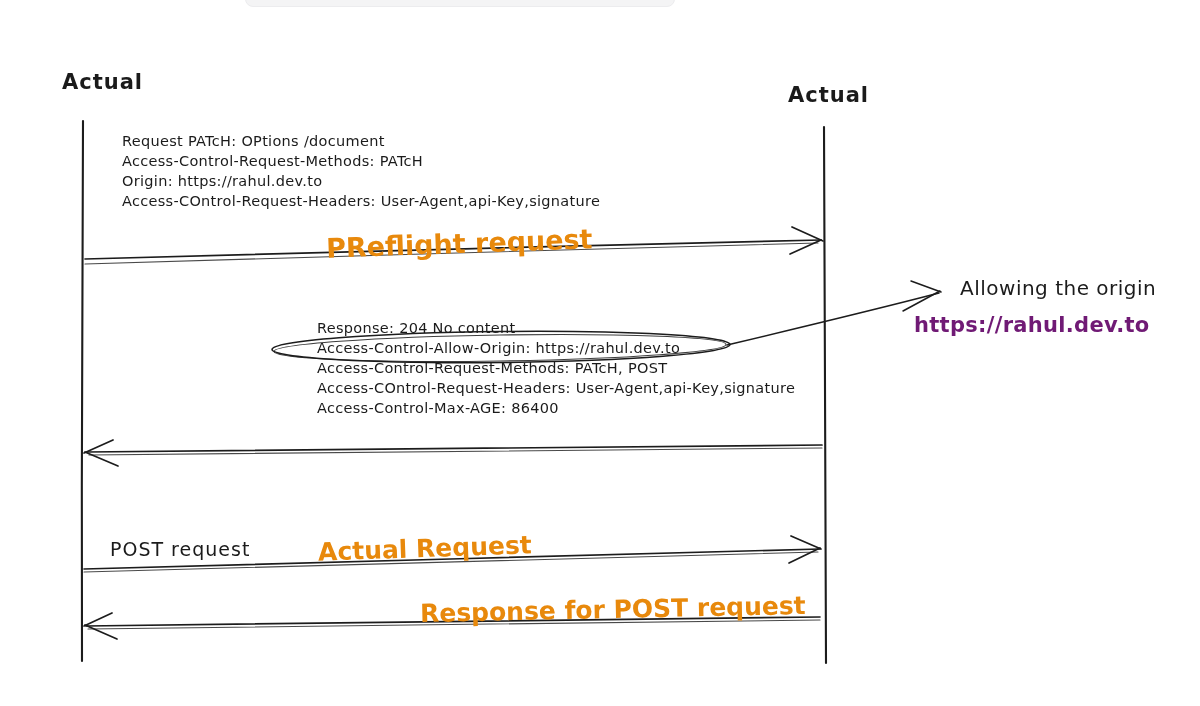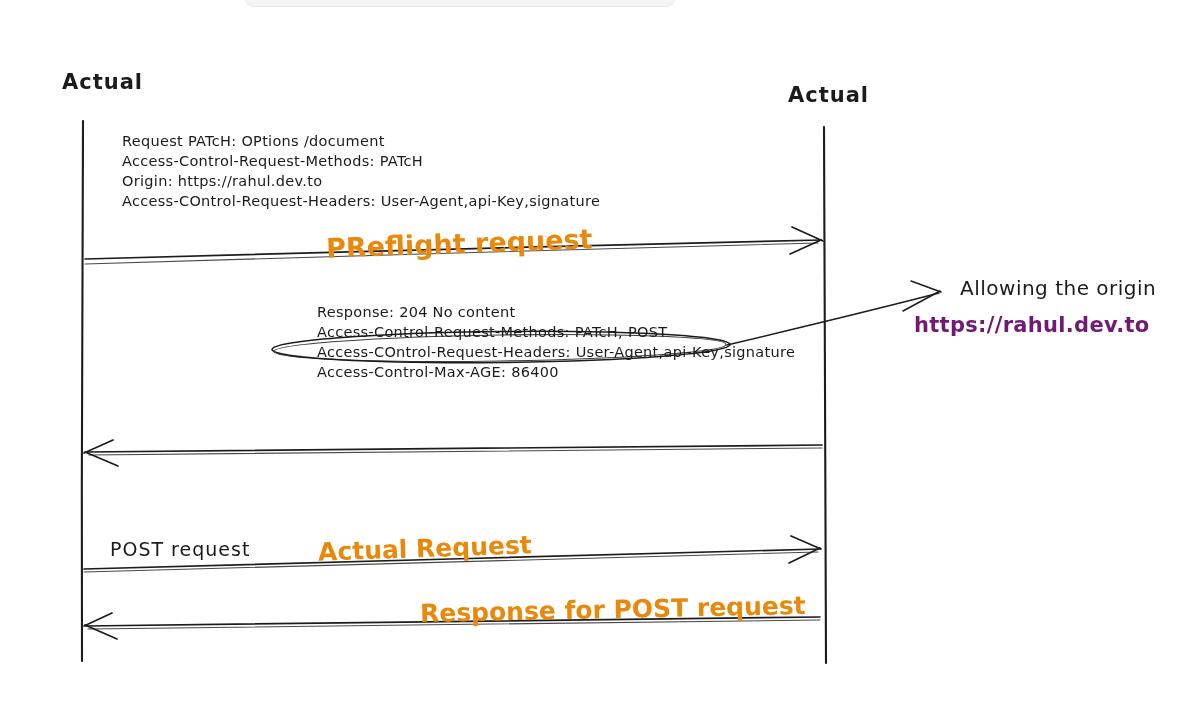--- a/index.html
+++ b/index.html
@@ -87,22 +87,23 @@
 
 <div class="abs hdr-block" style="left:122px;top:131px">
   <div>Request PATcH: OPtions /document</div>
   <div>Access-Control-Request-Methods: PATcH</div>
   <div>Origin: https://rahul.dev.to</div>
   <div>Access-COntrol-Request-Headers: User-Agent,api-Key,signature</div>
 </div>
 
 <div class="abs msg-label preflight-label">PReflight request</div>
 
-<div class="abs hdr-block" style="left:317px;top:302px">
+<div class="abs hdr-block" style="left:317px;top:318px">
   <div>Response: 204 No content</div>
+  <div>Access-Control-Allow-Origin: https://rahul.dev.to</div>
   <div>Access-Control-Request-Methods: PATcH, POST</div>
   <div>Access-COntrol-Request-Headers: User-Agent,api-Key,signature</div>
   <div>Access-Control-Max-AGE: 86400</div>
 </div>
 
 <div class="abs hand allowing">Allowing the origin</div>
 <div class="abs hand origin-url">https://rahul.dev.to</div>
 
 <div class="abs hand post-req">POST request</div>
 <div class="abs msg-label actual-label">Actual Request</div>

